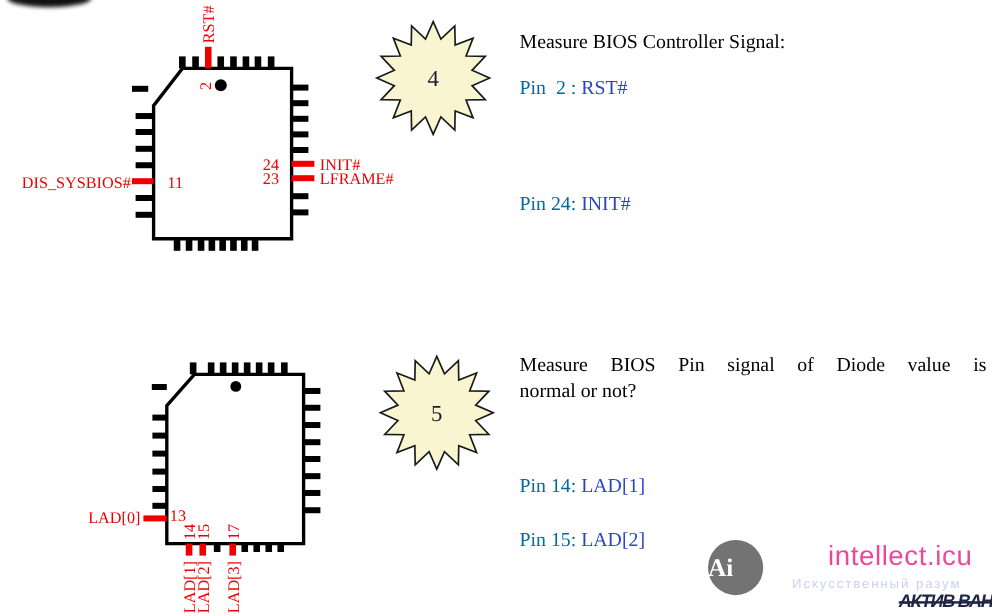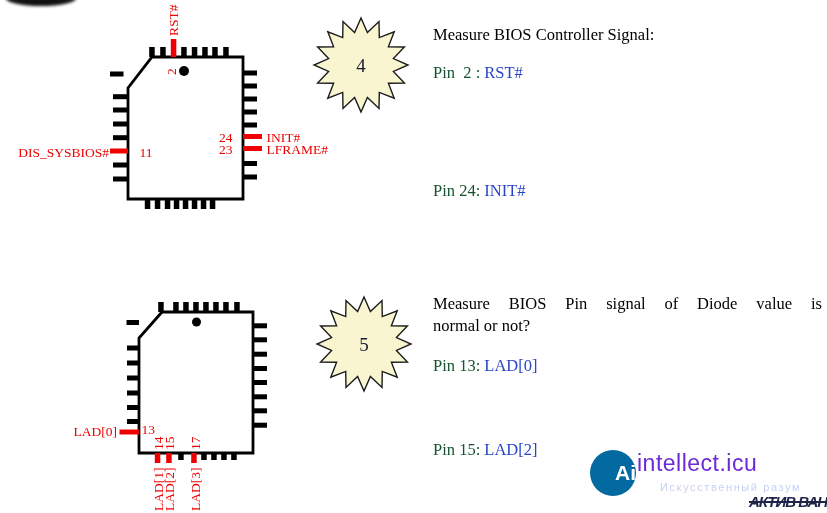--- a/index.html
+++ b/index.html
@@ -18,31 +18,31 @@
   .lbl-red{fill:#ee0000;font-size:13.5px;}
   .chip-outline{fill:#ffffff;stroke:#000000;stroke-width:2.8;stroke-linejoin:miter;}
 
   
   .star-poly{fill:#f8f5d0;stroke:#1b1b1b;stroke-width:1.4;stroke-linejoin:miter;}
   .star-num{fill:#1a1a30;font-size:19px;}
 
   
   .instr{position:absolute;left:433px;color:#000;font-size:16.5px;line-height:1.18;}
   .line{position:absolute;left:0;white-space:nowrap;}
-  .pre{white-space:pre;color:#14532d;}
+  .pre{white-space:pre;color:#0369a1;}
   .sig{color:#2a45c8;}
   .just{width:389px;text-align:justify;text-align-last:justify;white-space:normal;}
 
   
   .wm-circle{position:absolute;left:590px;top:450px;width:46px;height:46px;border-radius:50%;
-             background:#0369a1;display:flex;align-items:center;justify-content:flex-end;
-             font-family:Liberation Sans, sans-serif;
+             background:#737373;display:flex;align-items:center;justify-content:flex-start;
+             font-family:Liberation Serif, serif;
              color:#ffffff;font-weight:bold;font-size:21px;}
-  .wm-site{position:absolute;left:637px;top:450px;font-family:"Liberation Sans","DejaVu Sans",sans-serif;
-           color:#6d28d9;font-size:23px;letter-spacing:0.5px;}
+  .wm-site{position:absolute;left:690px;top:450px;font-family:"Liberation Sans","DejaVu Sans",sans-serif;
+           color:#ec4899;font-size:23px;letter-spacing:0.5px;}
   .wm-tagline{position:absolute;left:660px;top:481px;font-family:Liberation Sans, sans-serif;
               color:#c9d1f4;font-size:11px;letter-spacing:1.6px;}
   .wm-corner{position:absolute;left:749px;top:493px;font-family:"Liberation Sans","DejaVu Sans",sans-serif;
              color:#1e2547;font-size:15px;font-weight:bold;font-style:italic;letter-spacing:-1px;
              text-decoration:line-through;text-decoration-thickness:2px;white-space:nowrap;}
 </style>
 </head>
 <body>
 
 <div class="page">
@@ -174,30 +174,30 @@
   <svg class="abs" style="left:314px;top:294px" width="100" height="100" viewBox="-50 -50 100 100">
     <polygon class="star-poly" points="0,-47 6.4,-32.4 18,-43.4 18.3,-27.4 33.2,-33.2 27.4,-18.3 43.4,-18 32.4,-6.4 47,0 32.4,6.4 43.4,18 27.4,18.3 33.2,33.2 18.3,27.4 18,43.4 6.4,32.4 0,47 -6.4,32.4 -18,43.4 -18.3,27.4 -33.2,33.2 -27.4,18.3 -43.4,18 -32.4,6.4 -47,0 -32.4,-6.4 -43.4,-18 -27.4,-18.3 -33.2,-33.2 -18.3,-27.4 -18,-43.4 -6.4,-32.4"></polygon>
     <text class="star-num" x="0" y="6.5" text-anchor="middle">5</text>
   </svg>
 
   <div class="instr" style="top:25px;height:180px;width:394px">
     <div class="line" style="top:0">Measure BIOS Controller Signal:</div>
     <div class="line" style="top:38px">
       <span class="pre">Pin  2 : </span><span class="sig">RST#</span>
     </div>
-    <div class="line" style="top:156px">
+    <div class="line" style="top:135px">
       <span class="pre">Pin 24: </span><span class="sig">INIT#</span>
     </div>
   </div>
 
   <div class="instr" style="top:294px;height:200px;width:394px">
     <div class="line" style="top:22px">normal or not?</div>
     <div class="line just" style="top:0">Measure BIOS Pin signal of Diode value is</div>
-    <div class="line" style="top:62px">
-      <span class="pre">Pin 13: </span><span class="sig">LAD[0]</span>
+    <div class="line" style="top:101px">
+      <span class="pre">Pin 14: </span><span class="sig">LAD[1]</span>
     </div>
     <div class="line" style="top:146px">
       <span class="pre">Pin 15: </span><span class="sig">LAD[2]</span>
     </div>
   </div>
 
   <div class="wm-circle">
     <span>Ai</span>
   </div>
   <div class="wm-site">intellect.icu</div>

